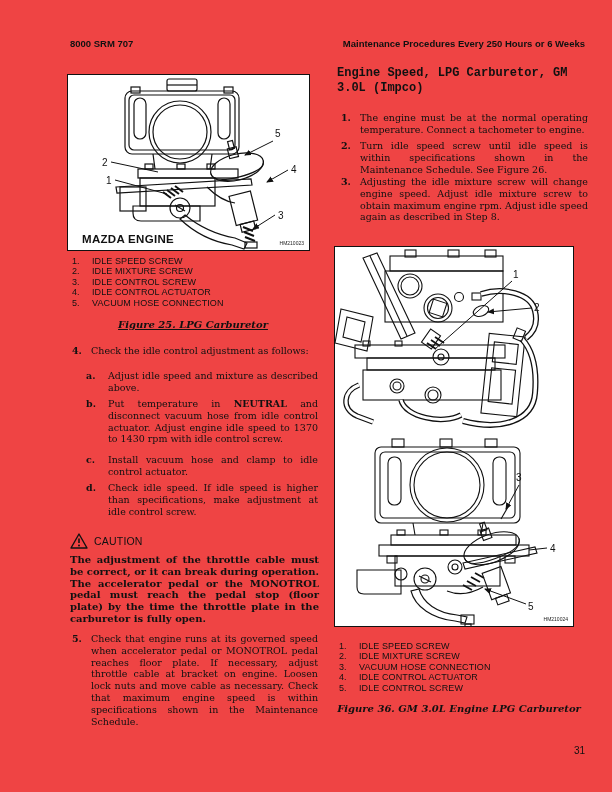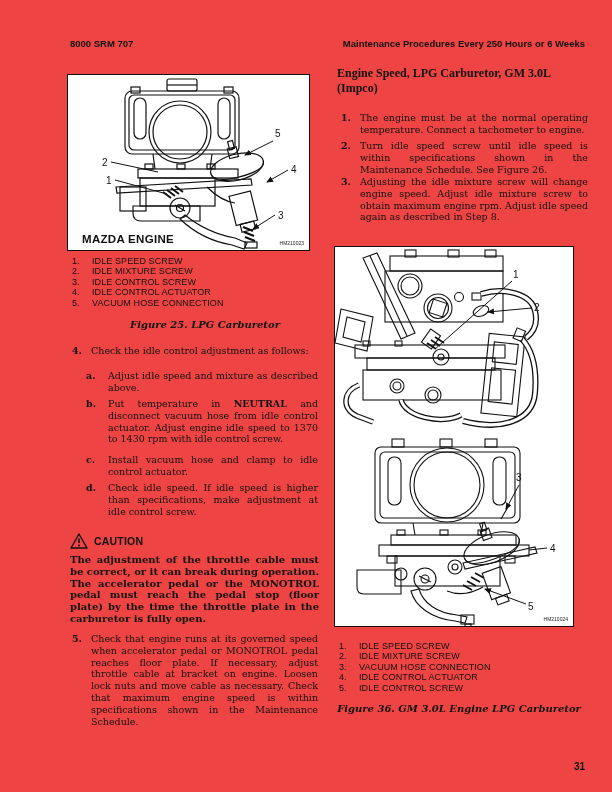--- a/index.html
+++ b/index.html
@@ -19,21 +19,21 @@
 
   .parts{position:absolute;font-family:"Liberation Sans",sans-serif;
          font-size:9px;line-height:10.4px;letter-spacing:0.1px;}
   #parts25{left:70px;top:256px;width:250px;}
   #parts26{left:337px;top:641px;width:250px;}
   .parts .row{display:flex;}
   .parts .pn{width:20px;flex:none;padding-left:2px;}
 
   .caption{position:absolute;font-size:10px;font-weight:bold;font-style:italic;
            text-align:center;}
-  #cap25{left:80px;top:319px;width:250px;}
+  #cap25{left:68px;top:319px;width:250px;text-decoration:underline;}
   #cap26{left:332px;top:703px;width:254px;}
 
   .body-item{position:absolute;font-size:9.5px;line-height:11.8px;
              text-align:justify;display:flex;}
   .body-item .num{flex:none;font-weight:bold;}
   .li-main .num{width:19px;padding-left:2px;}
   .li-sub .num{width:22px;}
   .li-main{left:70px;width:248px;}
   .li-sub{left:86px;width:232px;}
 
@@ -44,32 +44,32 @@
   #sub-d{top:482px;}
   #item5{top:633px;}
 
   .rc-step{left:337px;width:251px;}
   .rc-step .num{width:19px;padding-left:4px;}
   #step1{top:112px;}
   #step2{top:140px;}
   #step3{top:176px;}
 
   #rc-heading{position:absolute;left:337px;top:66px;width:252px;
-    font-family:Liberation Serif, serif;font-size:12px;font-weight:bold;
+    font-family:Liberation Mono, monospace;font-size:12px;font-weight:bold;
     line-height:15px;}
 
   #caution-head{position:absolute;left:70px;top:533px;display:flex;
     align-items:center;gap:6px;}
   #caution-head .cl{font-family:"Liberation Sans",sans-serif;font-size:10.5px;
-    font-weight:bold;letter-spacing:0.2px;text-align:center;}
+    font-weight:normal;letter-spacing:0.2px;text-align:center;}
   #caution-text{position:absolute;left:70px;top:554px;width:249px;
     font-size:10px;line-height:11.8px;font-weight:bold;text-align:justify;}
 
   #page-number{position:absolute;right:27px;top:745px;
-    font-family:"Liberation Sans",sans-serif;font-size:10px;font-weight:bold;margin-top:16px;}
+    font-family:"Liberation Sans",sans-serif;font-size:10px;font-weight:normal;}
 
   .callout-num{font-family:"Liberation Sans",sans-serif;font-size:10px;fill:#111;}
   .fig-label{font-family:"Liberation Sans",sans-serif;font-weight:bold;
     font-size:11.5px;fill:#111;letter-spacing:0.3px;}
   .fig-code{font-family:"Liberation Sans",sans-serif;font-size:5px;fill:#222;}
 </style>
 </head>
 <body>
 
 <div class="page">

